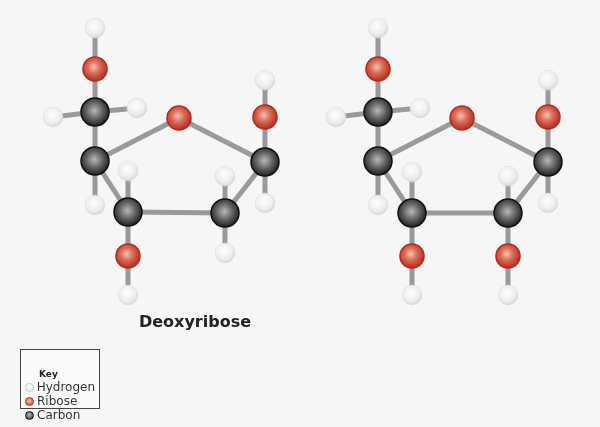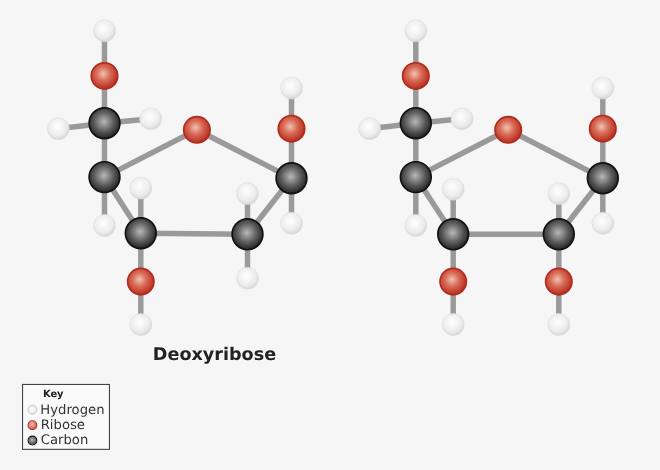--- a/index.html
+++ b/index.html
@@ -1,21 +1,21 @@
 <!DOCTYPE html>
 <html><head>
 <meta charset="utf-8">
 <style>
   html, body { margin: 0; padding: 0; }
   body { width: 600px; height: 427px; background: #f6f6f6; position: relative; overflow: hidden; font-family: "DejaVu Sans", sans-serif; }
   svg.main { position: absolute; left: 0; top: 0; }
   .caption { position: absolute; text-align: center; width: 220px; color: #222; }
   .caption .name { font-weight: bold; font-size: 16px; line-height: 16px; }
   .caption .sub { font-size: 12px; line-height: 16px; color: #333; }
-  .key { position: absolute; left: 20px; top: 349px; width: 80px; height: 60px; border: 1px solid #444; background: #fafafa; box-sizing: border-box; padding: 3px 4px; }
+  .key { position: absolute; left: 20px; top: 349px; width: 80px; height: 60px; border: 1px solid #444; background: #fafafa; box-sizing: border-box; padding: 18px 4px; }
   .key .title { font-weight: bold; font-size: 9px; margin-left: 14px; line-height: 12px; color: #222; }
   .key .row { display: flex; align-items: center; font-size: 12px; line-height: 14px; color: #333; }
   .key .dot { width: 9px; height: 9px; border-radius: 50%; margin-right: 3px; box-sizing: border-box; }
 </style>
 </head>
 <body>
 
 <svg class="main" width="600" height="427" viewBox="0 0 600 427" xmlns="http://www.w3.org/2000/svg">
   <defs>
     <radialGradient id="gH" cx="45%" cy="40%" r="60%">

